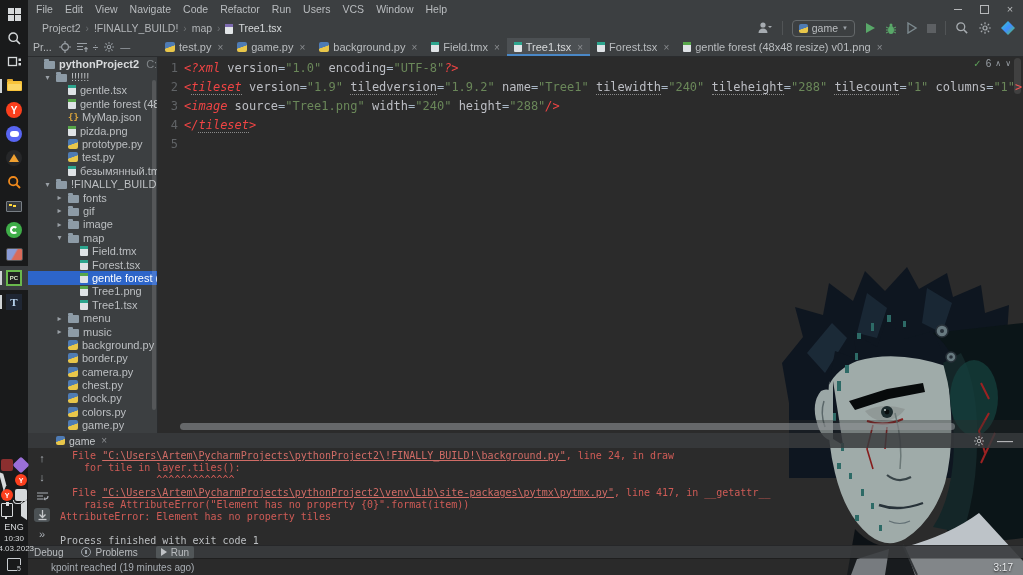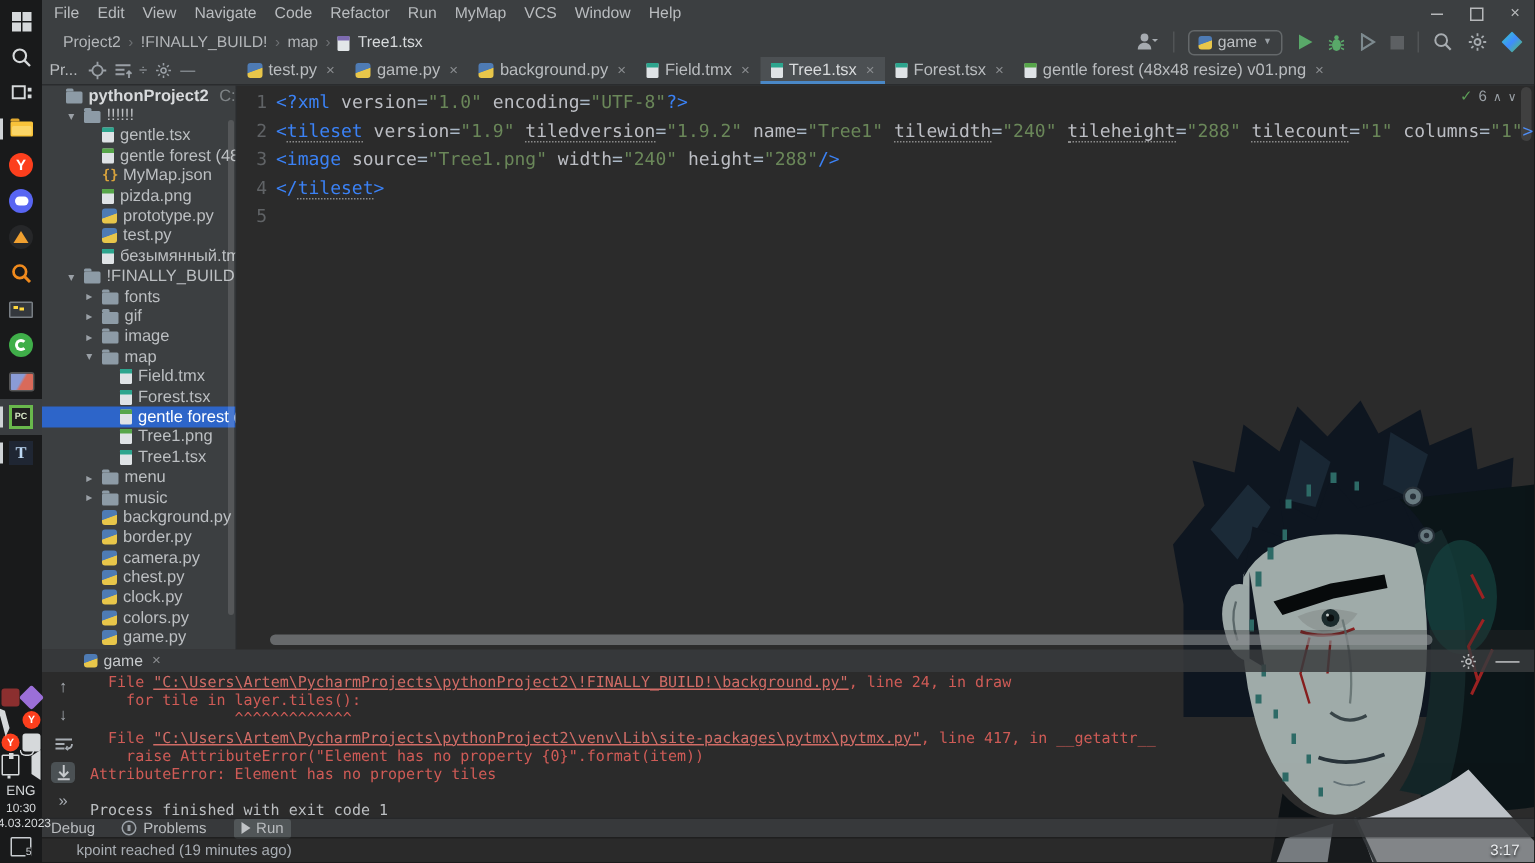--- a/index.html
+++ b/index.html
@@ -96,21 +96,21 @@
   #tree{position:absolute;left:0;top:1px;right:0;}
   .tree-row{display:flex;align-items:center;height:13.4px;font-size:11px;color:#bcbfc2;white-space:nowrap;overflow:hidden;gap:4px;}
   .tree-row.selected{background:#2d65c9;color:#fff;}
   .chev{width:9px;flex:0 0 9px;color:#9aa0a6;font-size:8px;text-align:center;}
   .tree-label.bold{font-weight:700;color:#d8dadc;}
   .tree-extra{color:#7f8487;}
   #tree-scroll{position:absolute;right:1px;top:24px;width:4px;height:330px;background:rgba(255,255,255,.13);border-radius:2px;}
   
   #gutter{position:absolute;left:130px;top:59px;width:20px;text-align:right;color:#606366;font:12px "DejaVu Sans Mono",monospace;line-height:19px;z-index:10;}
   #code{position:absolute;left:156px;top:59px;right:0;font:12px "DejaVu Sans Mono",monospace;line-height:19px;white-space:nowrap;overflow:hidden;z-index:10;}
-  .tok-tag{color:#3b82f6;}
+  .tok-tag{color:#ef4444;font-style:italic;}
   .tok-attr{color:#bcbec4;}
   .tok-str{color:#6a8759;}
   .tok-plain{color:#a9b7c6;}
   .u{border-bottom:1px dotted #8a8a8a;}
   #inspections{position:absolute;right:12px;top:58px;display:flex;align-items:center;gap:4px;font-size:10px;color:#9aa0a6;z-index:11;}
   #inspections .chk{color:#5c9e57;font-size:10px;}
   #inspections .updn{font-size:8px;color:#9aa0a6;}
   #v-scroll{position:absolute;right:2px;top:58px;width:7px;height:36px;background:rgba(255,255,255,.10);border-radius:4px;z-index:11;}
   
   #hscroll{position:absolute;left:130px;top:420px;right:0;height:13px;background:rgba(43,43,43,.35);z-index:12;}
@@ -311,21 +311,21 @@
 
     <div id="titlebar" class="chrome">
       <div id="menus">
           <span class="menu-item">File</span>
           <span class="menu-item">Edit</span>
           <span class="menu-item">View</span>
           <span class="menu-item">Navigate</span>
           <span class="menu-item">Code</span>
           <span class="menu-item">Refactor</span>
           <span class="menu-item">Run</span>
-          <span class="menu-item">MyMap</span>
+          <span class="menu-item">Users</span>
           <span class="menu-item">VCS</span>
           <span class="menu-item">Window</span>
           <span class="menu-item">Help</span>
         </div>
       <div id="win-controls">
         <span class="wc">
             <span class="wc-min-glyph"></span>
           </span>
         <span class="wc">
             <span class="wc-max-glyph"></span>

